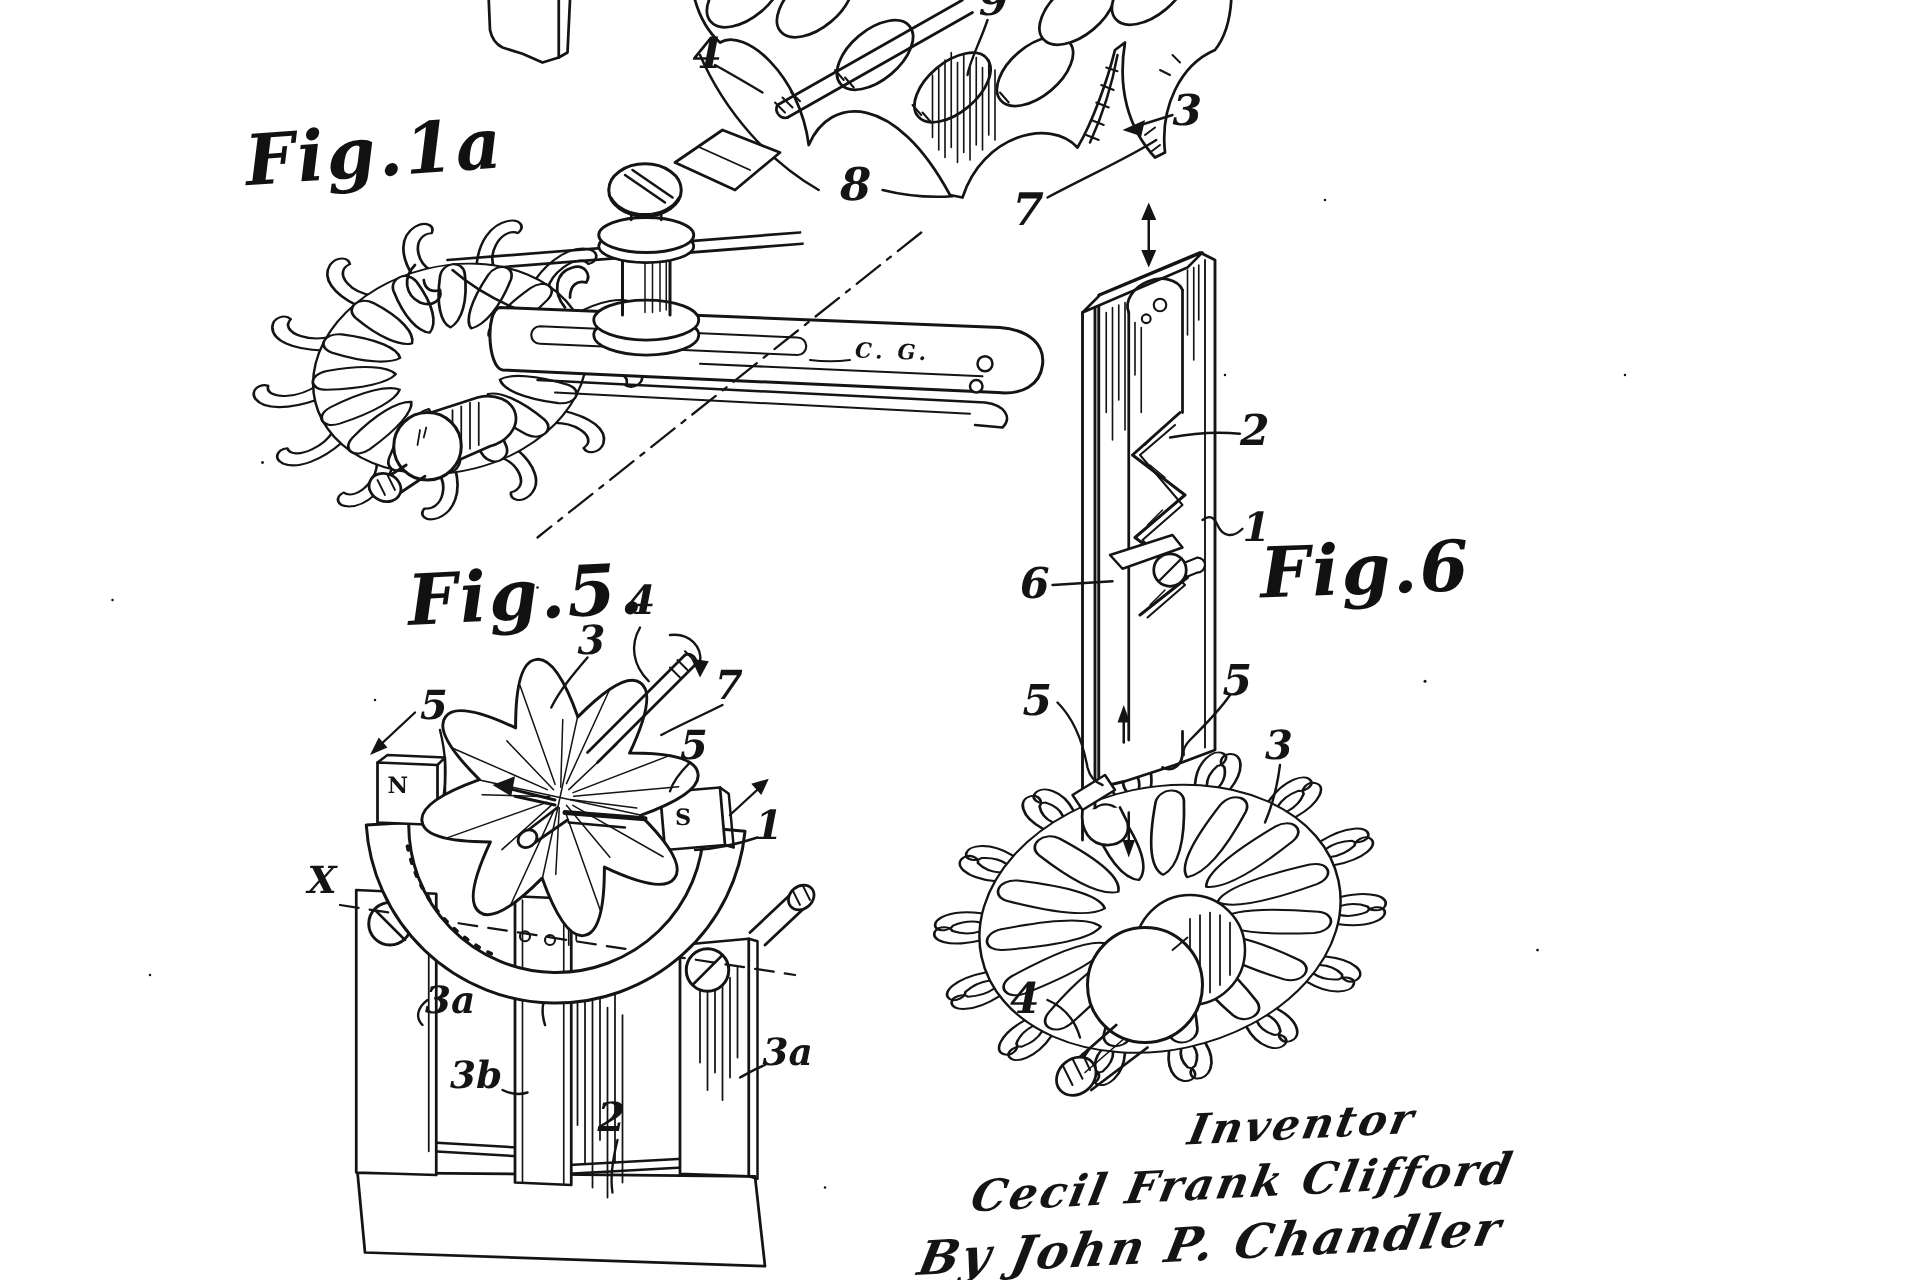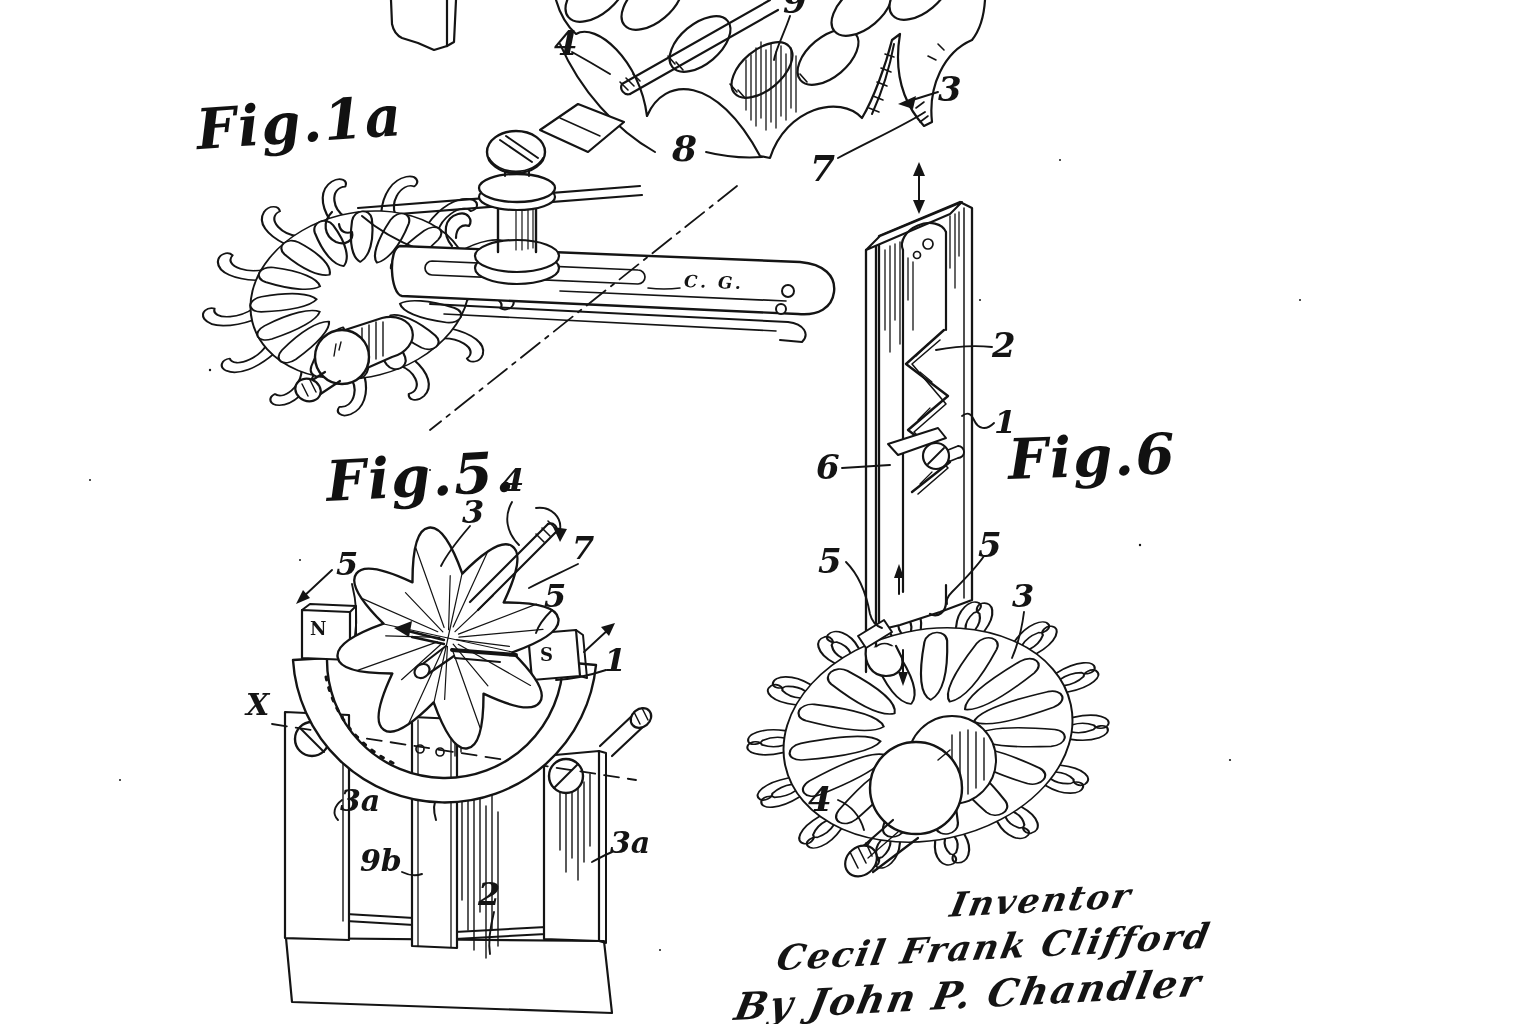--- a/index.html
+++ b/index.html
@@ -380,21 +380,21 @@
 <div class="lbl" style="left:336px;top:548px;">5</div>
 <div class="lbl" style="left:462px;top:496px;">3</div>
 <div class="lbl" style="left:502px;top:464px;">4</div>
 <div class="lbl" style="left:572px;top:532px;">7</div>
 <div class="lbl" style="left:544px;top:580px;">5</div>
 <div class="lbl" style="left:604px;top:644px;">1</div>
 <div class="lbl" style="left:246px;top:690px;font-size:30px;">X</div>
 <div class="lbl lbl-sm" style="left:310px;top:620px;">N</div>
 <div class="lbl lbl-sm" style="left:540px;top:646px;">S</div>
 <div class="lbl" style="left:340px;top:786px;font-size:30px;">3a</div>
-<div class="lbl" style="left:360px;top:846px;font-size:30px;">9b</div>
+<div class="lbl" style="left:360px;top:846px;font-size:30px;">3b</div>
 <div class="lbl" style="left:478px;top:878px;">2</div>
 <div class="lbl" style="left:610px;top:828px;font-size:30px;">3a</div>
 
 <div class="fig-title" style="left:1008px;top:428px;transform:rotate(-2deg);">Fig.6</div>
 <div class="lbl" style="left:992px;top:328px;font-size:34px;">2</div>
 <div class="lbl" style="left:994px;top:406px;">1</div>
 <div class="lbl" style="left:816px;top:450px;font-size:34px;">6</div>
 <div class="lbl" style="left:818px;top:544px;font-size:34px;">5</div>
 <div class="lbl" style="left:978px;top:528px;font-size:34px;">5</div>
 <div class="lbl" style="left:1012px;top:580px;">3</div>

